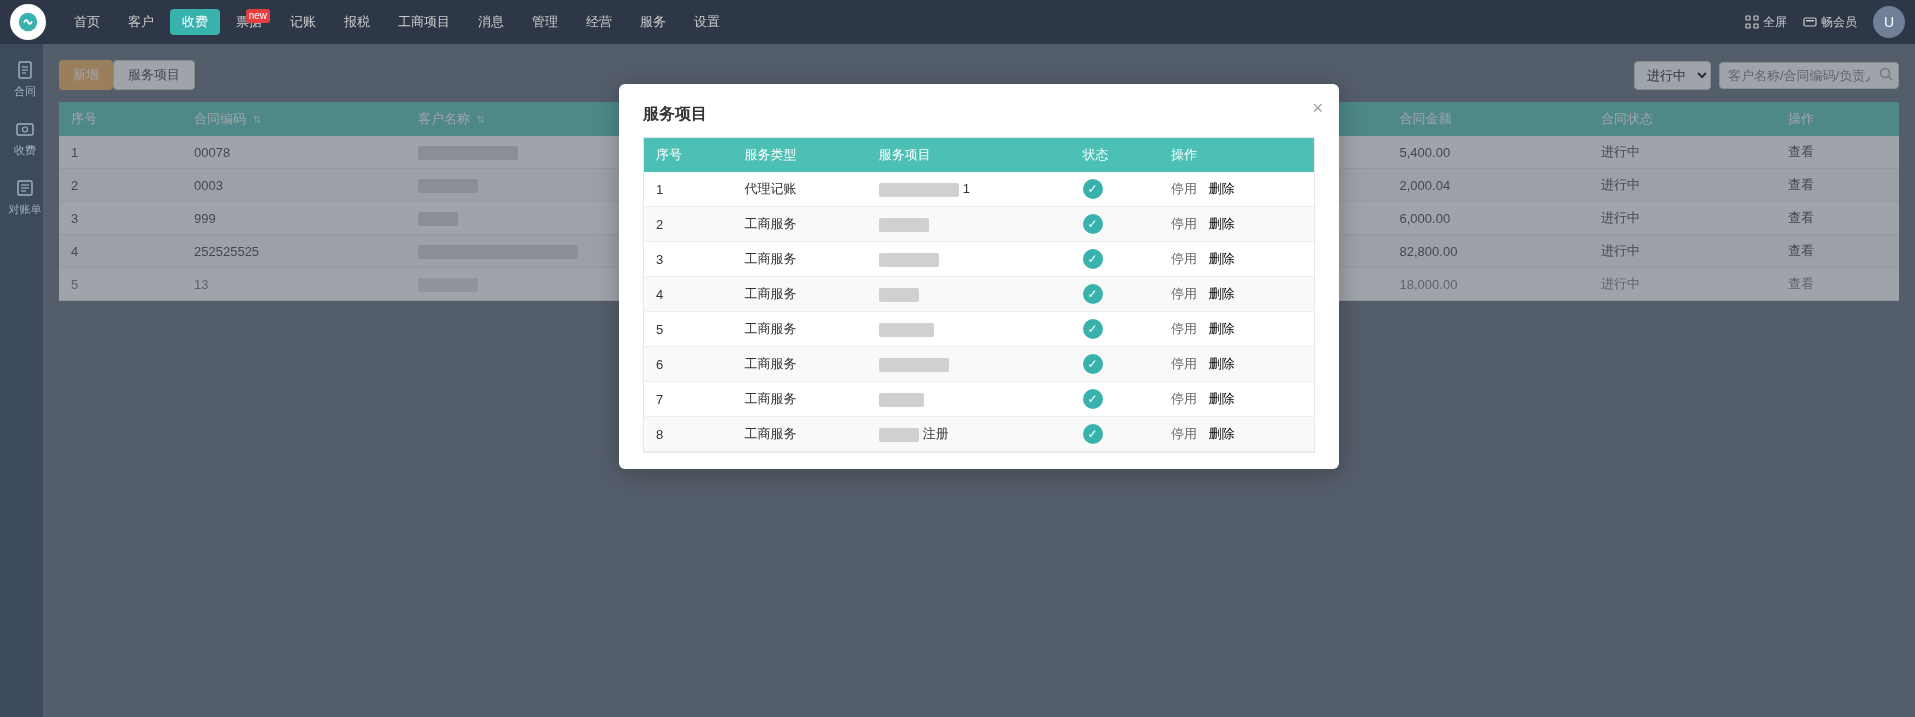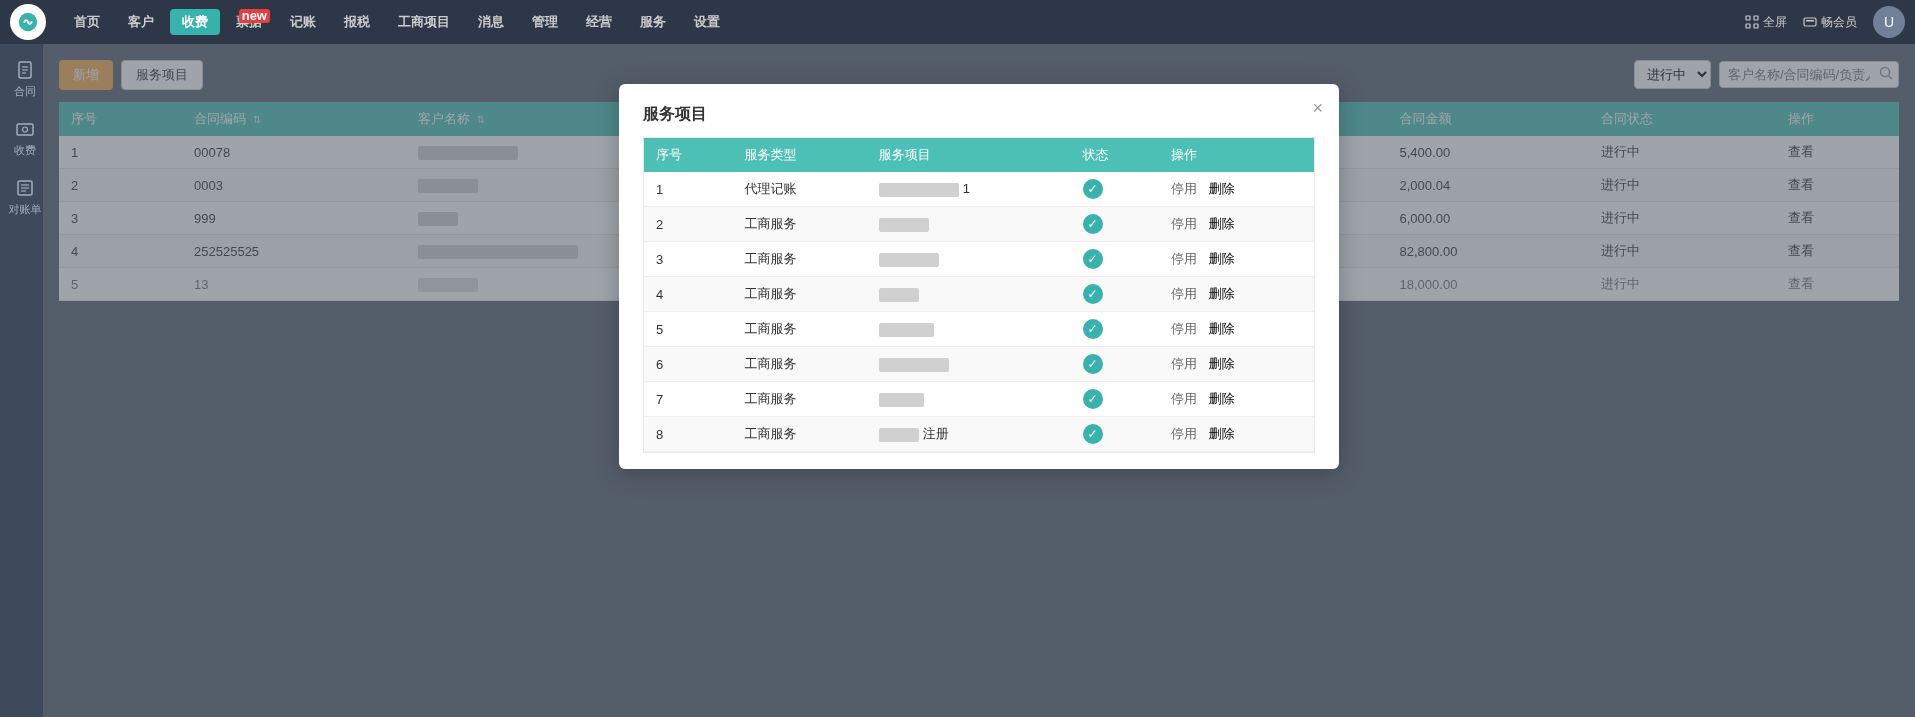--- a/index.html
+++ b/index.html
@@ -18,40 +18,40 @@
     }
     .top-nav-logo {
       width: 36px; height: 36px;
       background: #fff;
       border-radius: 50%;
       display: flex; align-items: center; justify-content: center;
       margin-right: 16px;
       flex-shrink: 0;
     }
     .top-nav-logo svg { width: 22px; height: 22px; }
-    .top-nav-items { display: flex; align-items: center; gap: 4px; flex: 1; font-weight: bold; }
+    .top-nav-items { display: flex; align-items: center; gap: 4px; flex: 1; }
     .top-nav-item {
       padding: 4px 12px;
       color: #ccc;
       cursor: pointer;
       border-radius: 4px;
       font-size: 13px;
       white-space: nowrap;
       position: relative;
     }
     .top-nav-item.active {
       background: #38b2ac;
       color: #fff;
     }
     .top-nav-item .badge-new {
       position: absolute;
       top: 0; right: 4px;
       background: #e53e3e;
       color: #fff;
-      font-size: 13px;
+      font-size: 10px;
       padding: 0 3px;
       border-radius: 3px;
       line-height: 14px;
     }
     .top-nav-right {
       display: flex; align-items: center; gap: 16px;
       margin-left: auto;
     }
     .top-nav-right-item {
       display: flex; align-items: center; gap: 4px;
@@ -95,21 +95,21 @@
     .main-content {
       flex: 1;
       background: #596272;
       padding: 16px;
       position: relative;
       overflow: hidden;
     }
 
     
     .toolbar {
-      display: flex; align-items: flex-start; gap: 8px; margin-bottom: 12px;
+      display: flex; align-items: flex-end; margin-bottom: 12px;
     }
     .btn-new-orange {
       background: #f6ad55;
       color: #fff;
       border: none;
       padding: 6px 14px;
       border-radius: 4px;
       cursor: pointer;
       font-size: 13px;
     }

